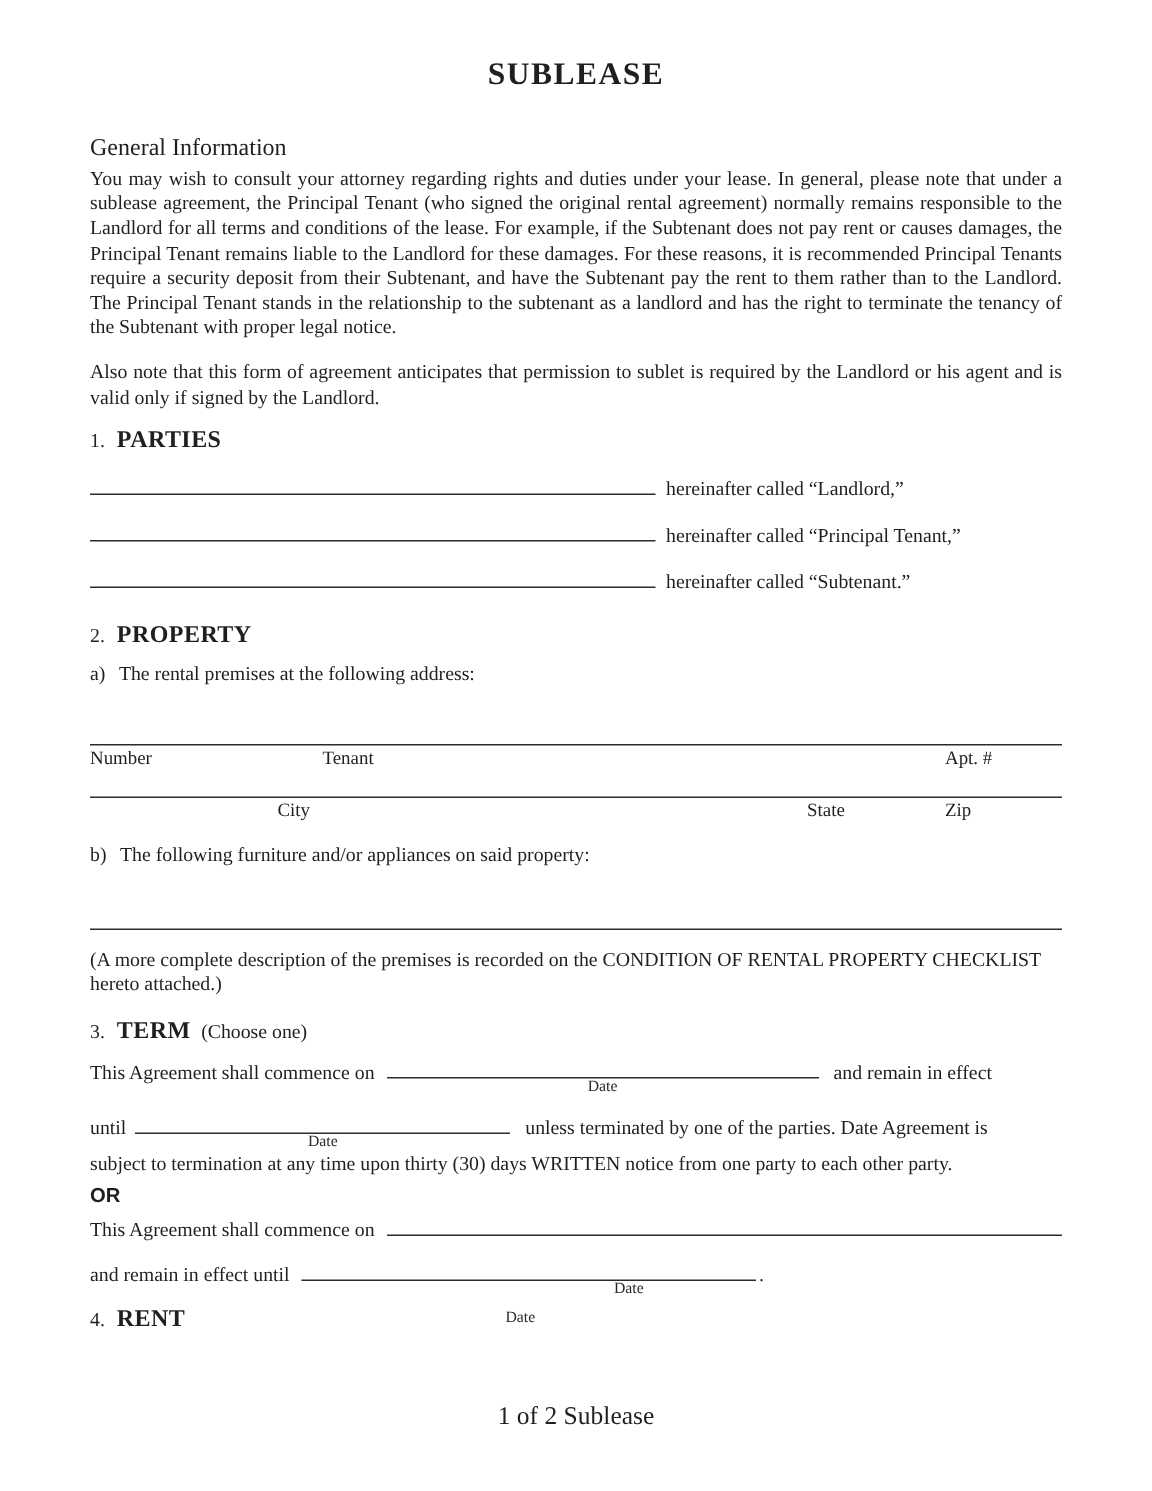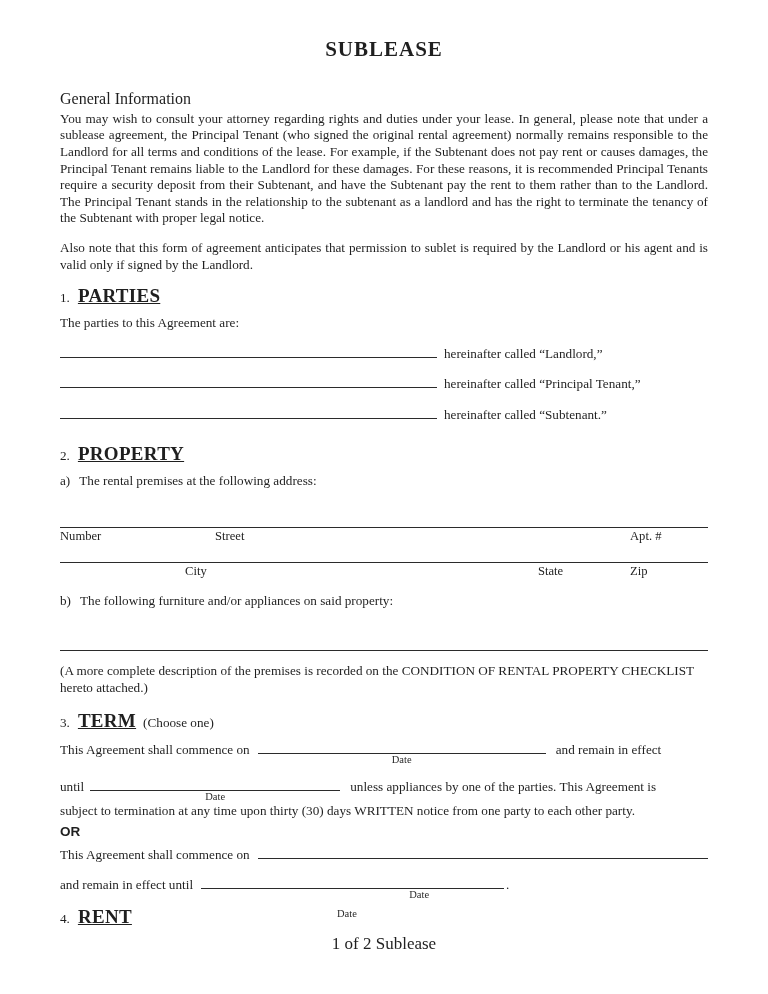--- a/index.html
+++ b/index.html
@@ -13,21 +13,21 @@
   .title { font-size:21px; font-weight:bold; text-align:center; letter-spacing:1px; margin:0 0 27px 0; }
 
   .gi-heading { font-size:16px; font-weight:normal; margin:0 0 2px 0; line-height:1.2; }
   p { margin:0; }
   .justify { text-align:justify; }
   .p1 { margin-bottom:13px; }
   .p2 { margin-bottom:11px; }
 
   .sec-head { margin-bottom:7px; position:relative; }
   .sec-num { margin-right:8px; }
-  .sec-name { font-weight:bold; letter-spacing:.3px; font-size:19px;text-decoration:underline; }
+  .sec-name { font-weight:bold; letter-spacing:.3px; font-size:16px; }
   .sec-note { margin-left:7px; }
 
   .blank { display:inline-block; border-bottom:1.5px solid #2b2b2b; height:14px; }
   .blank-wrap { position:relative; display:inline-block; }
   .sub-label { position:absolute; top:14px; left:50%; transform:translateX(-50%); font-size:10.5px; color:#2a2a2a; white-space:nowrap; }
   .sub-label.right { left:72%; }
 
   .flexrow { display:flex; align-items:baseline; }
 
   .parties-intro { margin-bottom:3px; }
@@ -80,21 +80,20 @@
   <div>
     <h2 class="gi-heading">General Information</h2>
     <p class="justify p1">You may wish to consult your attorney regarding rights and duties under your lease. In general, please note that under a sublease agreement, the Principal Tenant (who signed the original rental agreement) normally remains responsible to the Landlord for all terms and conditions of the lease. For example, if the Subtenant does not pay rent or causes damages, the Principal Tenant remains liable to the Landlord for these damages. For these reasons, it is recommended Principal Tenants require a security deposit from their Subtenant, and have the Subtenant pay the rent to them rather than to the Landlord. The Principal Tenant stands in the relationship to the subtenant as a landlord and has the right to terminate the tenancy of the Subtenant with proper legal notice.</p>
     <p class="justify p2">Also note that this form of agreement anticipates that permission to sublet is required by the Landlord or his agent and is valid only if signed by the Landlord.</p>
   </div>
 
   <div>
     <div class="sec-head">
       <span class="sec-num">1.</span><span class="sec-name">PARTIES</span>
     </div>
-    <p class="parties-intro">The parties to this Agreement are:</p>
 
     <div class="flexrow party-row">
       <span class="blank party-blank"></span>
       <span class="party-suffix">hereinafter called “Landlord,”</span>
     </div>
     <div class="flexrow party-row">
       <span class="blank party-blank"></span>
       <span class="party-suffix">hereinafter called “Principal Tenant,”</span>
     </div>
     <div class="flexrow party-row">
@@ -107,21 +106,21 @@
     <div class="sec-head">
       <span class="sec-num">2.</span><span class="sec-name">PROPERTY</span>
     </div>
     <div>
       <span class="item-num">a)</span><span>The rental premises at the following address:</span>
     </div>
 
     <div class="addr-field first"></div>
     <div class="addr-labels">
       <span style="left:0;text-align:center;">Number</span>
-      <span style="left:155px;">Street</span>
+      <span style="left:155px;">Tenant</span>
       <span style="left:570px;">Apt. #</span>
     </div>
 
     <div class="addr-field second"></div>
     <div class="addr-labels">
       <span style="left:125px;">City</span>
       <span style="left:478px;">State</span>
       <span style="left:570px;">Zip</span>
     </div>
 
@@ -145,21 +144,21 @@
       </span>
       <span class="ml10">and remain in effect</span>
     </div>
 
     <div class="flexrow term-row2">
       <span class="mr6">until</span>
       <span class="blank-wrap until1-blank">
         <span class="blank" style="width:100%;"></span>
         <span class="sub-label">Date</span>
       </span>
-      <span class="ml10">unless appliances by one of the parties. This Agreement is</span>
+      <span class="ml10">unless terminated by one of the parties. Date Agreement is</span>
     </div>
 
     <p class="term-row3">subject to termination at any time upon thirty (30) days WRITTEN notice from one party to each other party.</p>
 
     <div class="or-label">OR</div>
 
     <div class="flexrow term-row4">
       <span class="mr8">This Agreement shall commence on</span>
       <span class="blank grow-blank"></span>
     </div>

